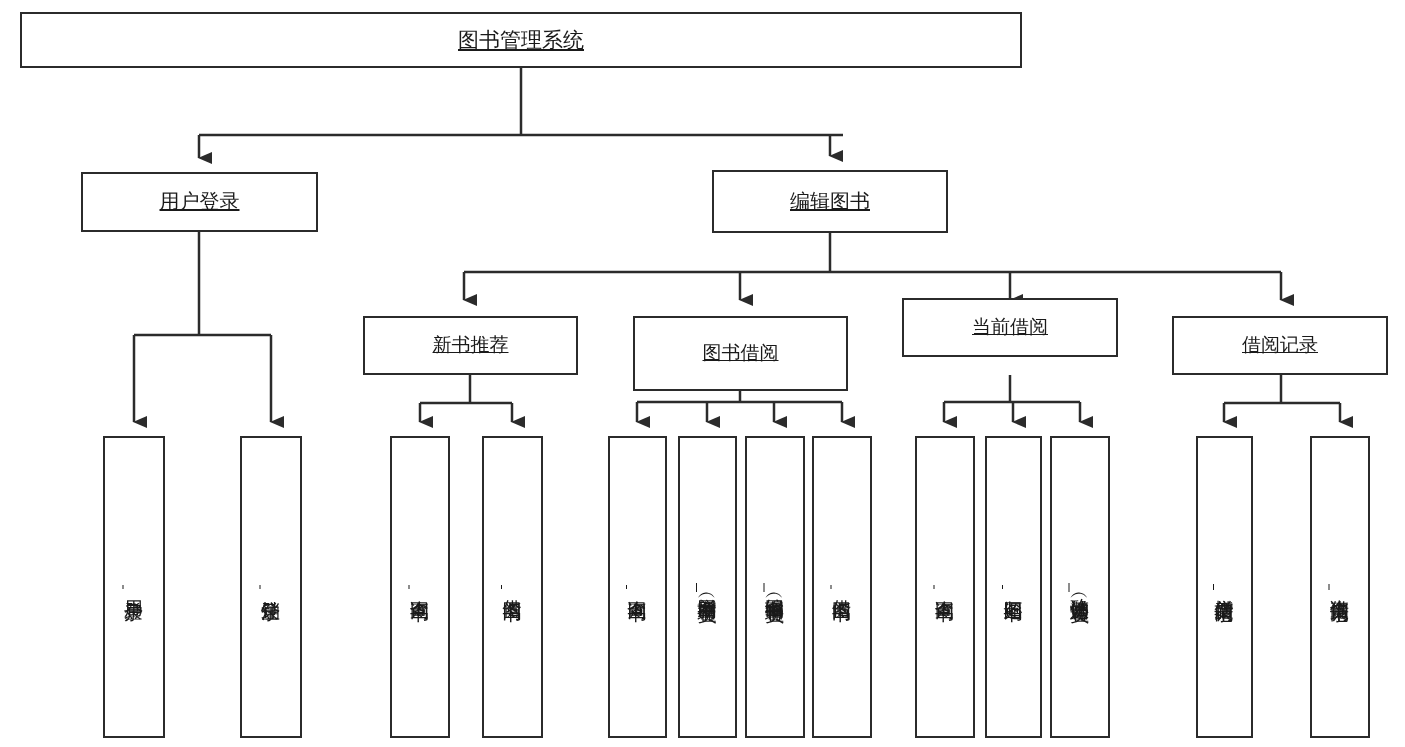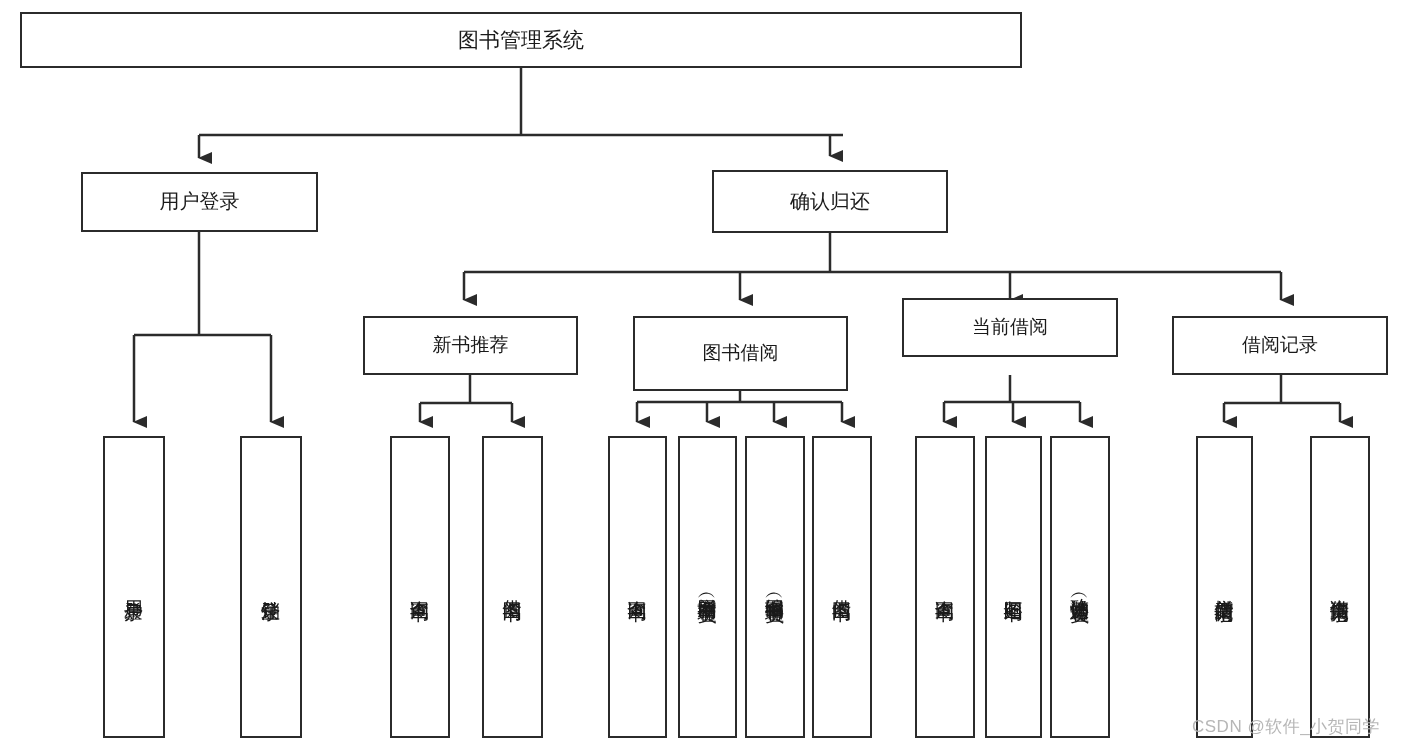--- a/index.html
+++ b/index.html
@@ -44,20 +44,21 @@
   .node.level3 {
     font-size: 19px;
   }
   .node.leaf {
     font-size: 19px;
   }
   .node .label {
     line-height: 1.18;
     white-space: pre;
     text-align: center;
+    text-decoration: underline;
   }
   .node.leaf .label {
     writing-mode: vertical-rl;
     text-orientation: upright;
     letter-spacing: 1px;
     line-height: 1;
   }
   .watermark {
     position: absolute;
     font-size: 17px;
@@ -122,21 +123,21 @@
   </svg>
 
   <div class="node root" style="left:20px; top:12px; width:1002px; height:56px;">
     <span class="label">图书管理系统</span>
   </div>
 
   <div class="node level2" style="left:81px; top:172px; width:237px; height:60px;">
     <span class="label">用户登录</span>
   </div>
   <div class="node level2" style="left:712px; top:170px; width:236px; height:63px;">
-    <span class="label">确认归还</span>
+    <span class="label">编辑图书</span>
   </div>
 
   <div class="node level3" style="left:363px; top:316px; width:215px; height:59px;">
     <span class="label">新书推荐</span>
   </div>
   <div class="node level3" style="left:633px; top:316px; width:215px; height:75px;">
     <span class="label">图书借阅</span>
   </div>
   <div class="node level3" style="left:902px; top:298px; width:216px; height:59px;">
     <span class="label">当前借阅</span>
@@ -182,15 +183,14 @@
     <span class="label">确认归还（管理员）</span>
   </div>
 
   <div class="node leaf" style="left:1196px; top:436px; width:57px; height:302px;">
     <span class="label">新增借阅记录</span>
   </div>
   <div class="node leaf" style="left:1310px; top:436px; width:60px; height:302px;">
     <span class="label">查询借阅记录</span>
   </div>
 
-  <div class="watermark" style="left:1192px; top:715px;">CSDN @软件_小贺同学</div>
 
 </div>
 
 </body></html>

